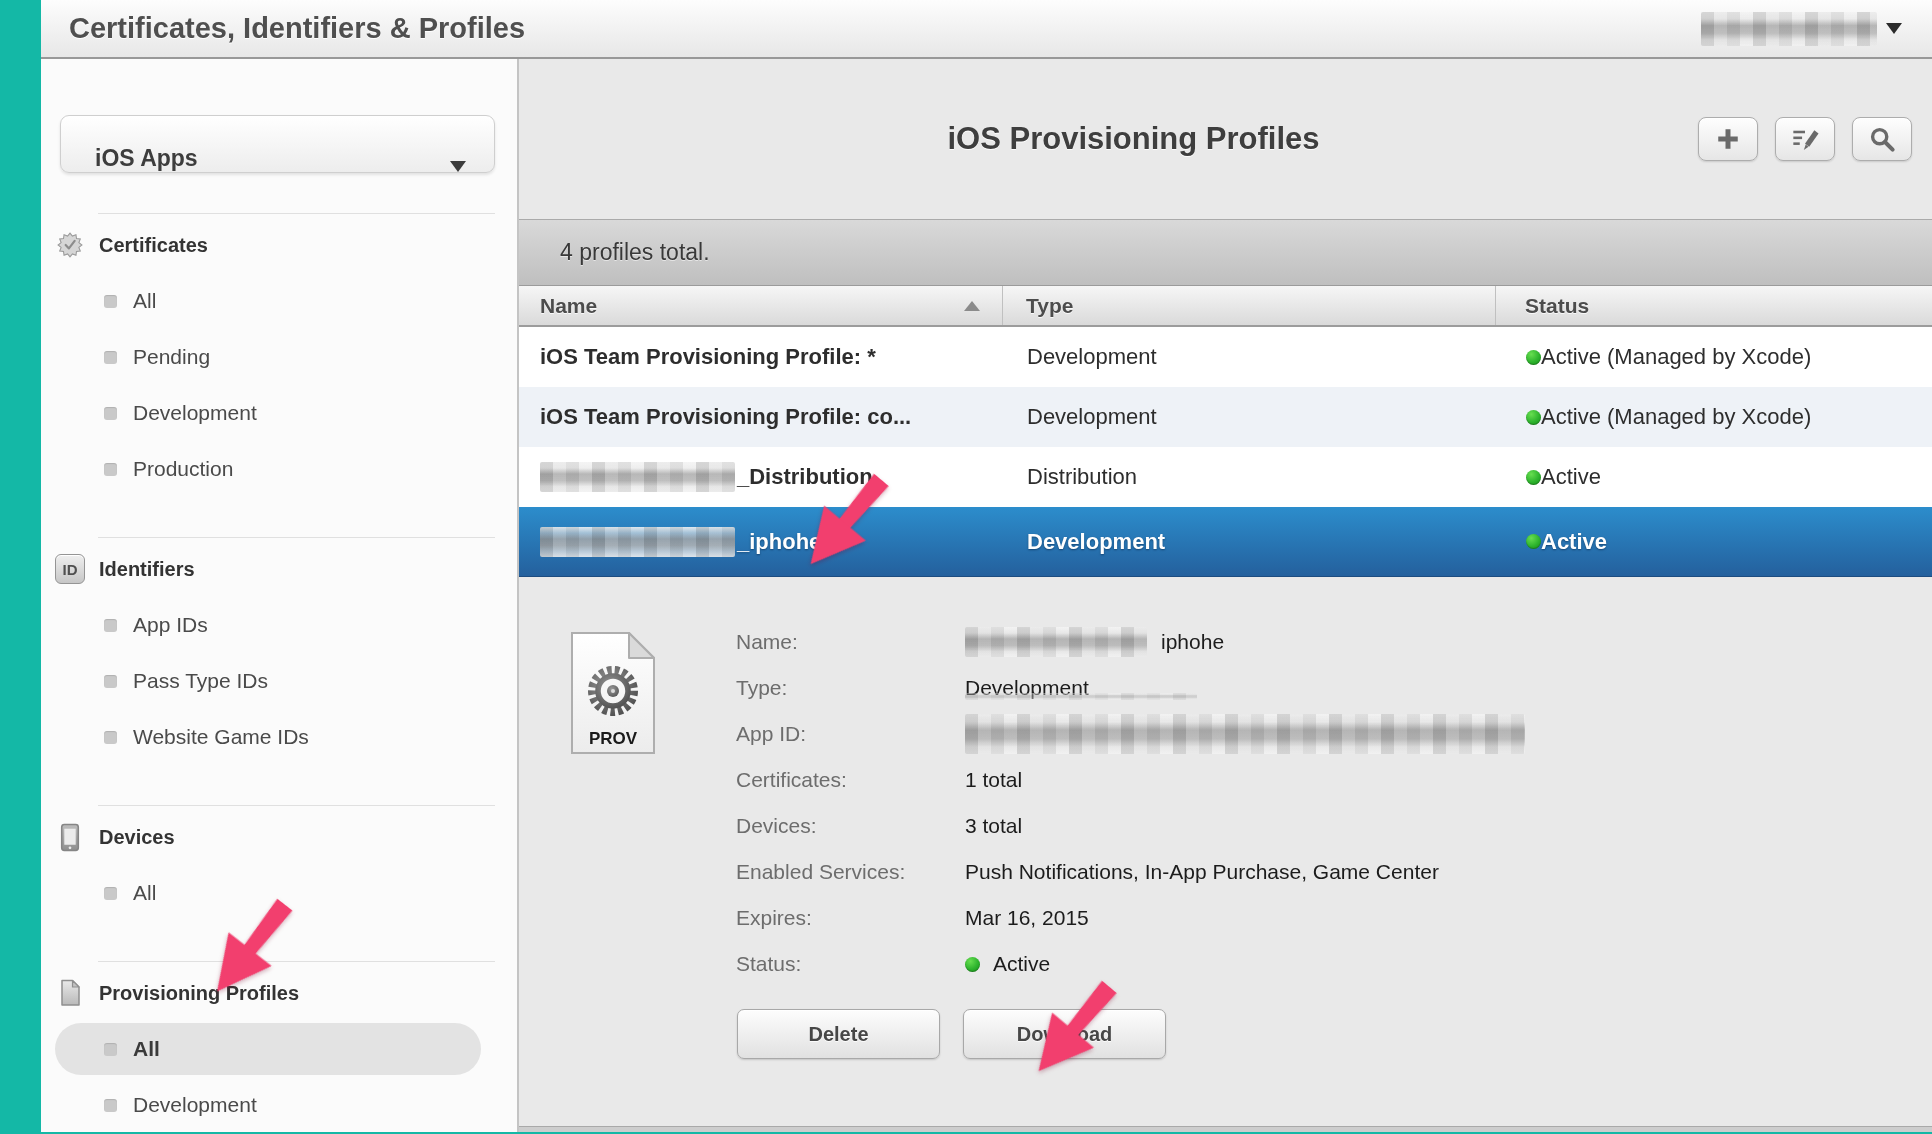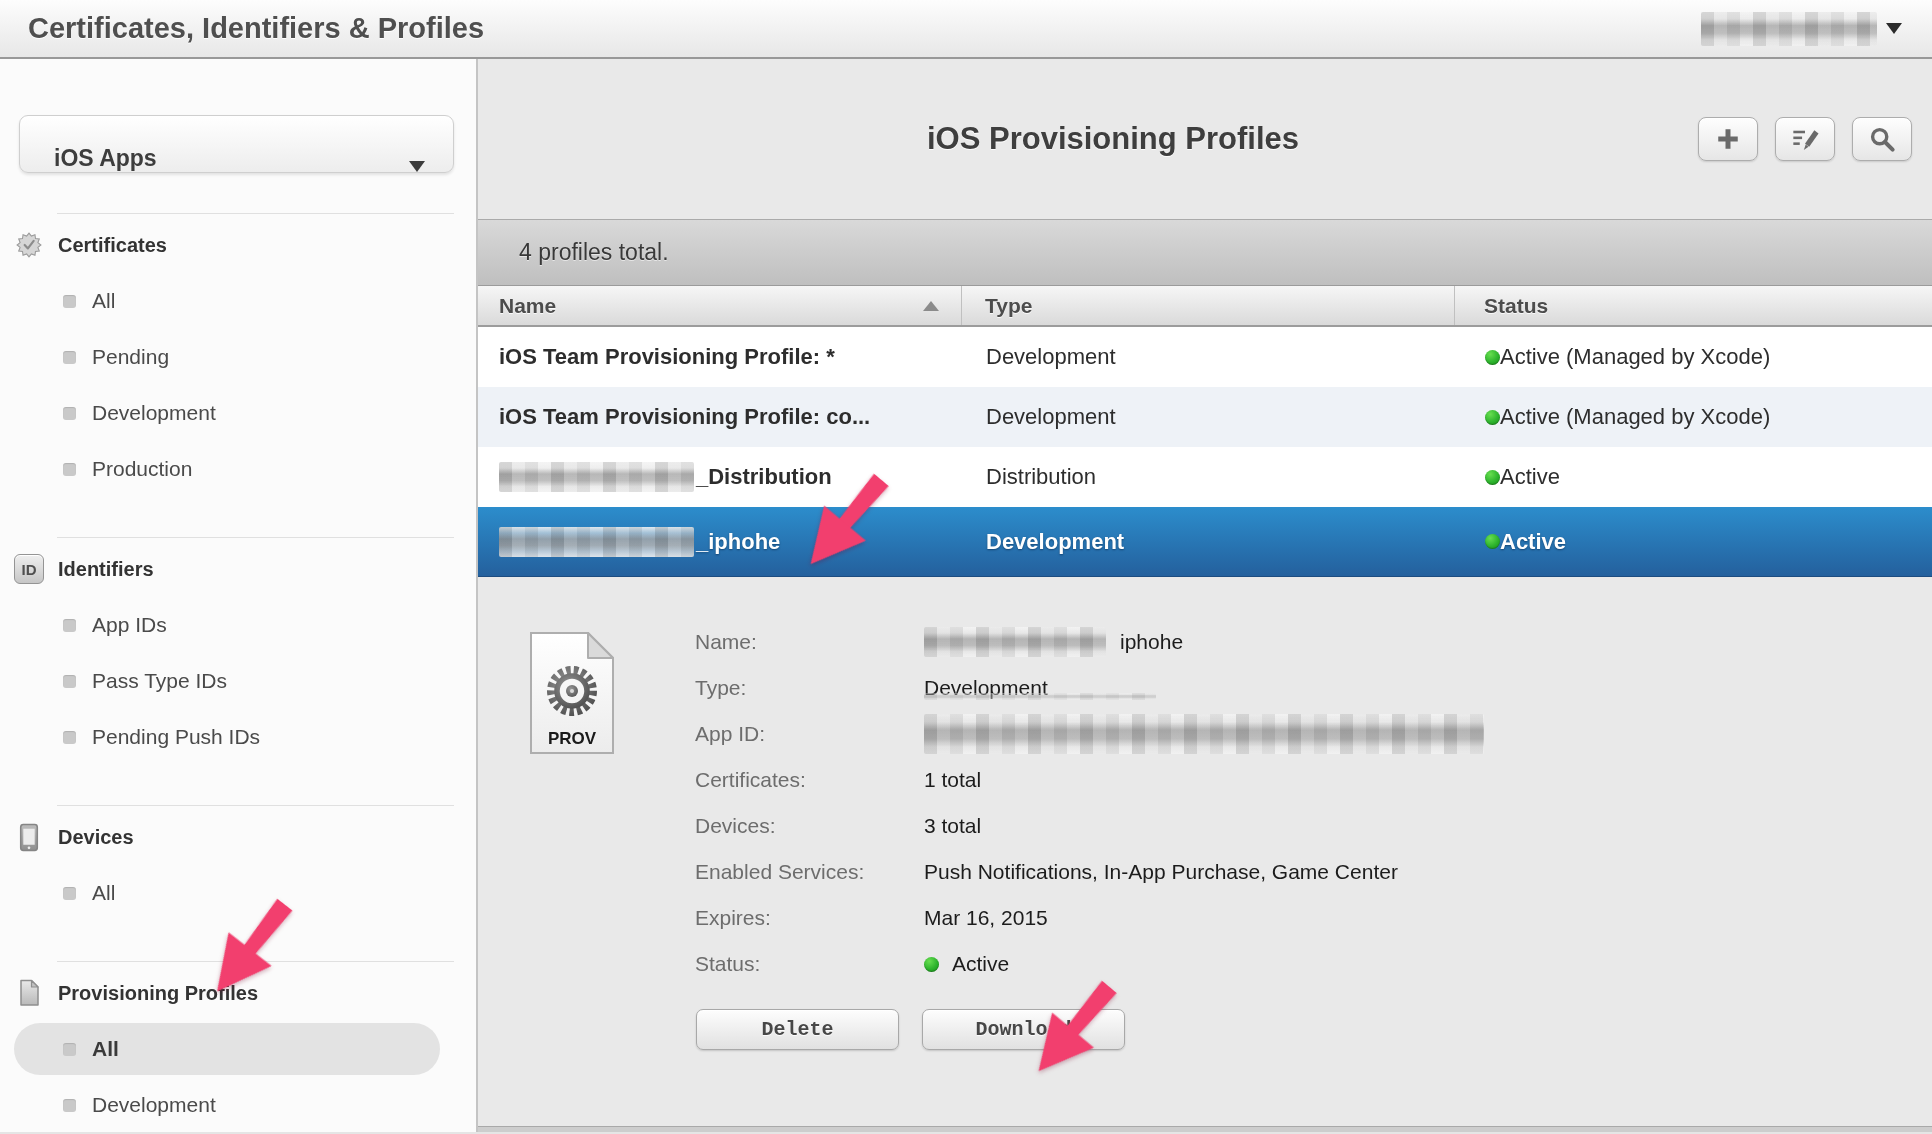--- a/index.html
+++ b/index.html
@@ -1,18 +1,18 @@
 <!DOCTYPE html>
 <html><head>
 <meta charset="utf-8">
 <style>
   * { margin:0; padding:0; box-sizing:border-box; }
   html,body { background:#ffffff; }
   body { font-family:"Liberation Sans", sans-serif; }
-  .screen { position:relative; width:1932px; height:1134px; overflow:hidden; background:#e5e5e5; }
+  .screen { position:relative; width:1932px; height:1134px; overflow:hidden; background:#14b8a6;padding-left:41px; }
 
   
   .app-header { height:59px; background:linear-gradient(#fdfdfd,#e7e7e7); border-bottom:2px solid #989898;
     display:flex; align-items:center; justify-content:space-between; padding:0 30px 0 28px; }
   .app-header h1 { font-size:29px; font-weight:bold; color:#4f4f4f; text-shadow:0 1px 0 rgba(255,255,255,.9); }
   .user-menu { display:flex; align-items:center; gap:9px; cursor:pointer; }
   .caret { width:0; height:0; border-left:8px solid transparent; border-right:8px solid transparent; border-top:11px solid #2b2b2b; }
 
   
   .pix { display:inline-block; border-radius:2px; vertical-align:middle;
@@ -84,23 +84,23 @@
     box-shadow:inset 0 -1px 1px rgba(0,0,0,.25); }
 
   
   .detail { flex:1; position:relative; background:#e9e9e9; padding:42px 0 0 0; }
   .prov-icon { position:absolute; left:48px; top:54px; }
   .fields { margin-left:217px; }
   .frow { height:46px; display:flex; align-items:center; }
   .frow .flabel { width:229px; font-size:21px; color:#6d6d6d; }
   .frow .fvalue { position:relative; font-size:21px; color:#1c1c1c; display:flex; align-items:center; gap:13px; }
   .actions { margin:22px 0 0 218px; display:flex; gap:23px; }
-  .btn { width:203px; height:41px; border:1px solid #a8a8a8; border-radius:7px;
+  .btn { width:203px; height:50px; border:1px solid #a8a8a8; border-radius:7px;
     background:linear-gradient(#fdfdfd,#e1e1e1); box-shadow:0 1px 2px rgba(0,0,0,.16), inset 0 1px 0 #fff;
-    font-family:Liberation Mono, monospace; font-size:20px; font-weight:bold; color:#474747; text-shadow:0 1px 0 rgba(255,255,255,.8); cursor:pointer; }
+    font-family:Liberation Sans, sans-serif; font-size:20px; font-weight:bold; color:#474747; text-shadow:0 1px 0 rgba(255,255,255,.8); cursor:pointer; }
   .footer-strip { height:6px; flex:0 0 auto; background:#cdcdcd; border-top:1px solid #a9a9a9; }
 
   
   .arrow { position:absolute; width:60px; height:110px; z-index:50; pointer-events:none;
     filter:drop-shadow(1px 2px 2px rgba(120,0,40,.3)); }
   .arrow svg { width:100%; height:100%; }
   .a1 { left:221px; top:893px; transform:rotate(38deg); }
   .a2 { left:816px; top:467px; transform:rotate(40deg); }
   .a3 { left:1044px; top:974px; transform:rotate(40deg); }
 </style>
@@ -162,21 +162,21 @@
       <div class="item">
         <span class="bullet"></span>
         <span>App IDs</span>
       </div>
       <div class="item">
         <span class="bullet"></span>
         <span>Pass Type IDs</span>
       </div>
       <div class="item">
         <span class="bullet"></span>
-        <span>Pending Push IDs</span>
+        <span>Website Game IDs</span>
       </div>
 
       <div class="sdiv"></div>
       <div class="sec-h">
         <span class="sec-icon">
           <svg width="20" height="29" viewBox="0 0 19 28">
             <defs>
                 <linearGradient id="dg" x1="0" y1="0" x2="0" y2="1">
                   <stop offset="0" stop-color="#bdbdbd"></stop>
                   <stop offset="1" stop-color="#8f8f8f"></stop>

